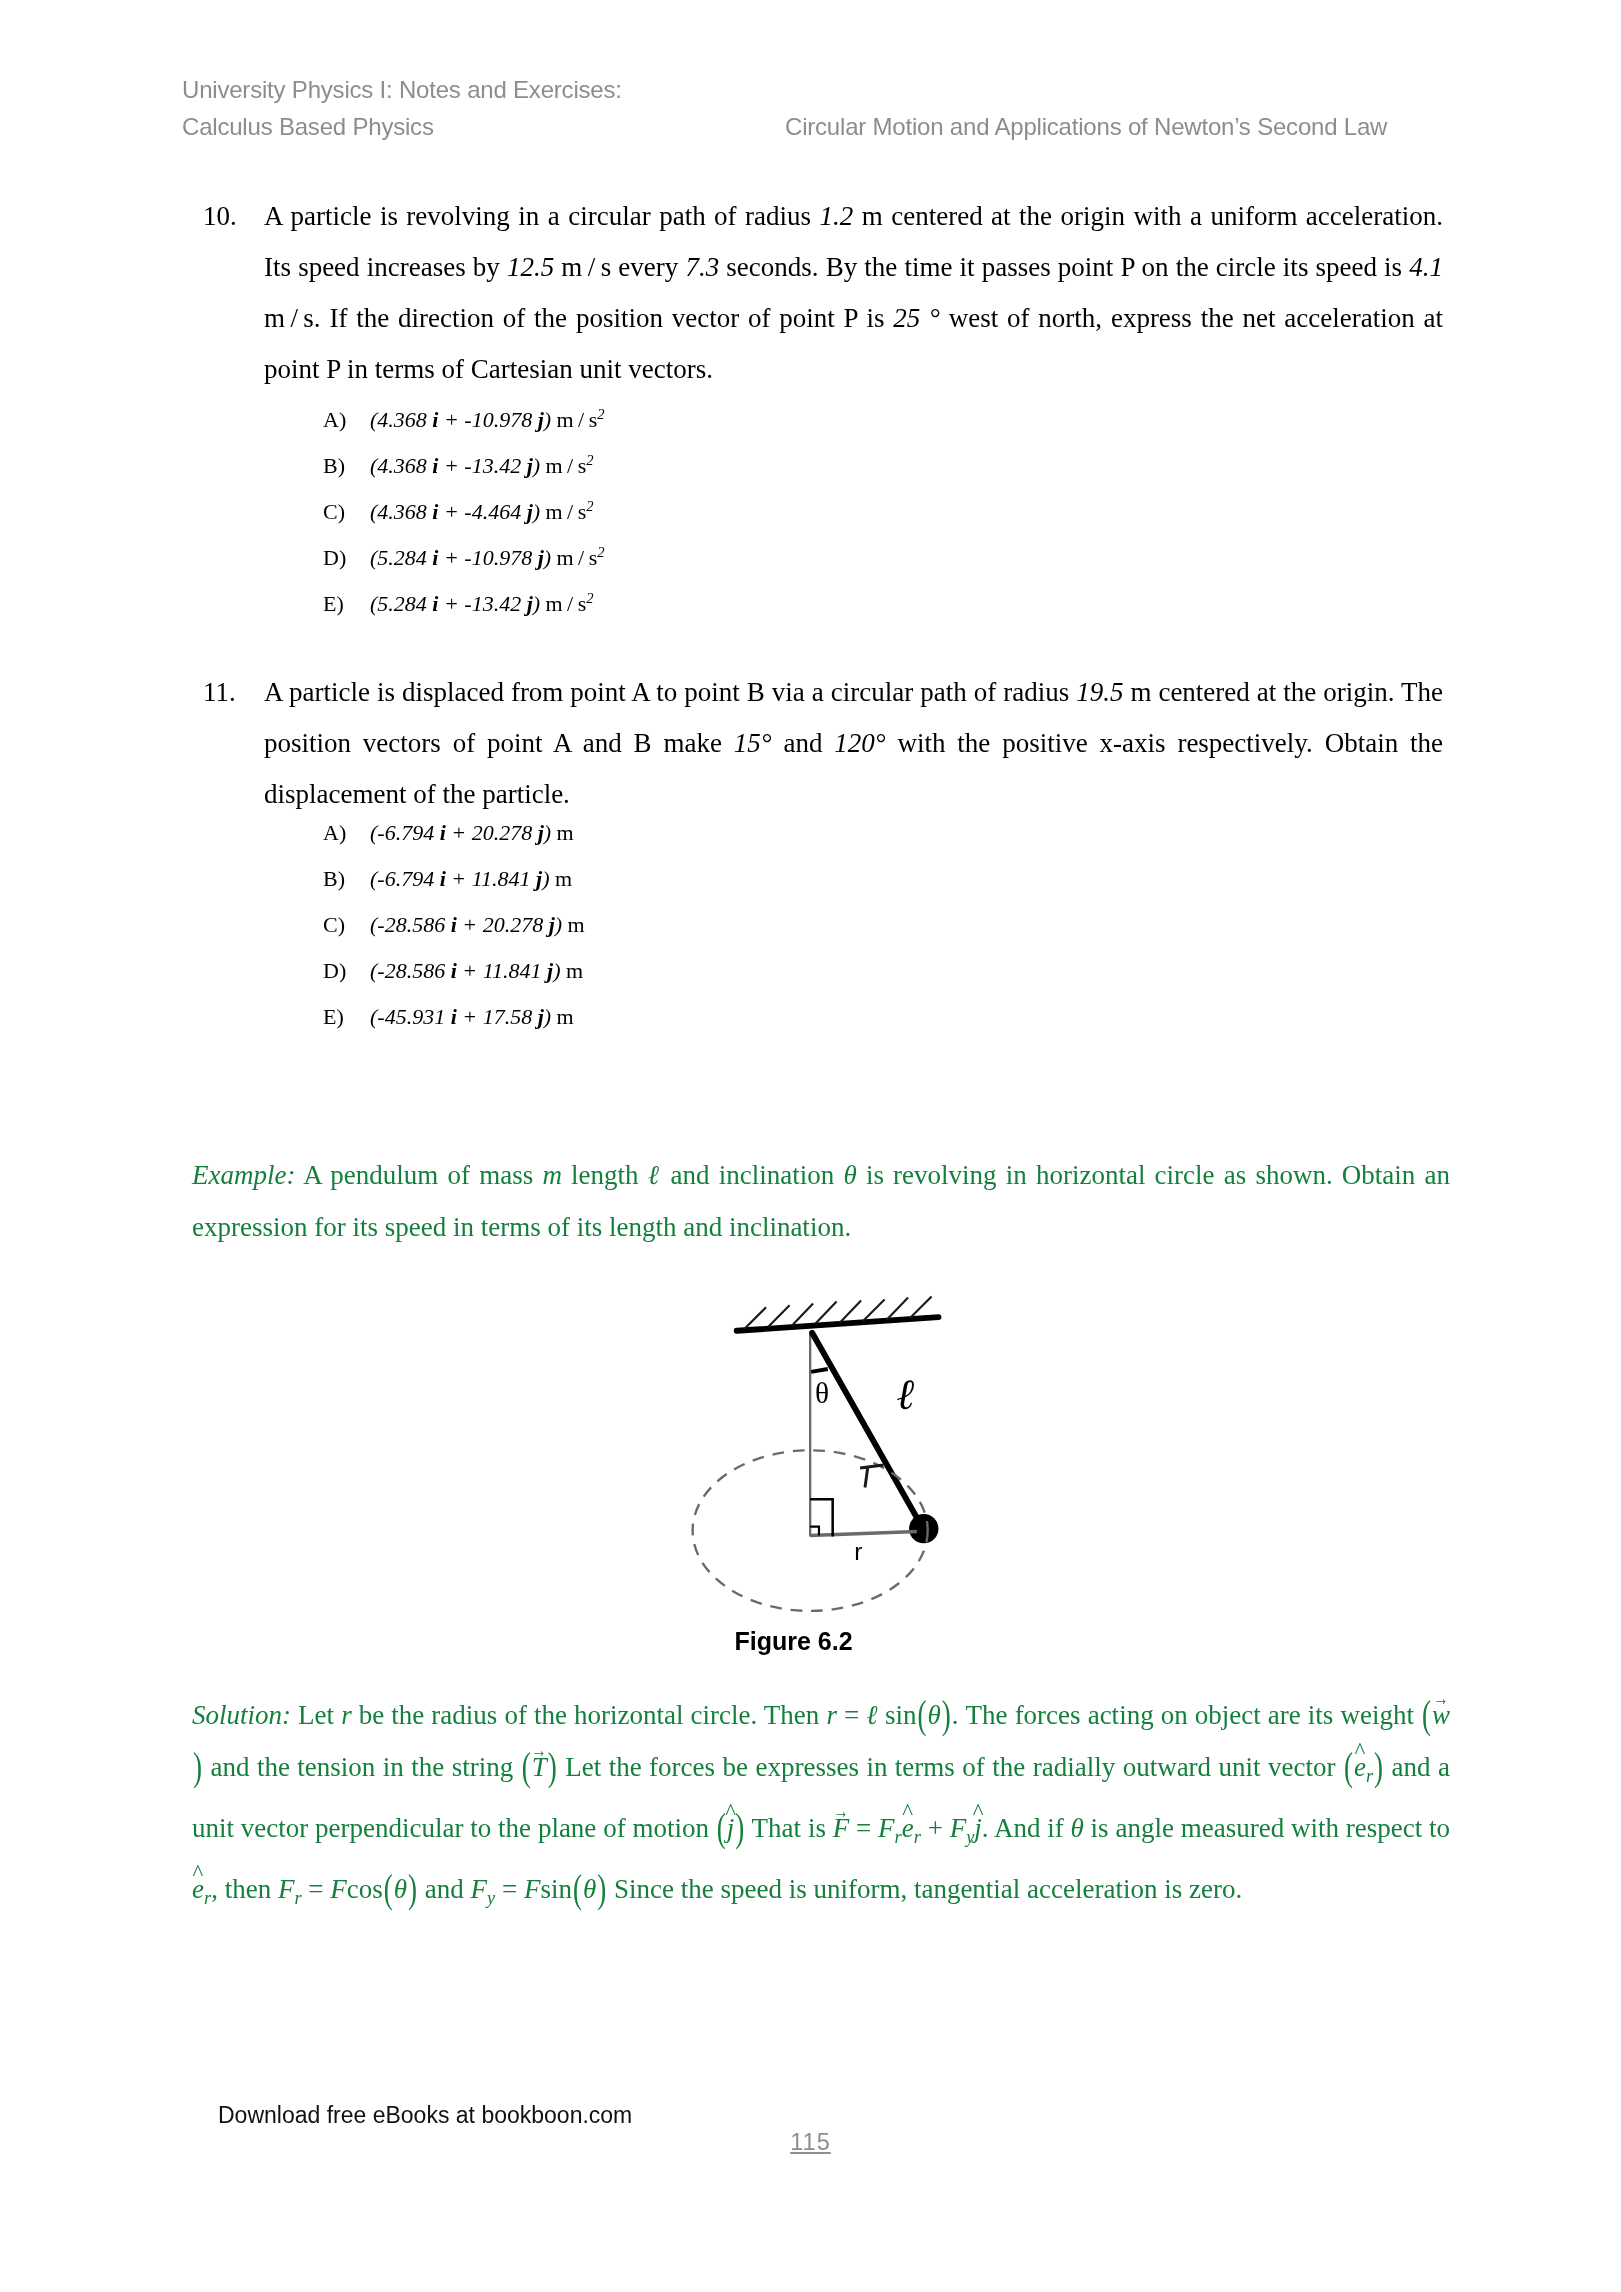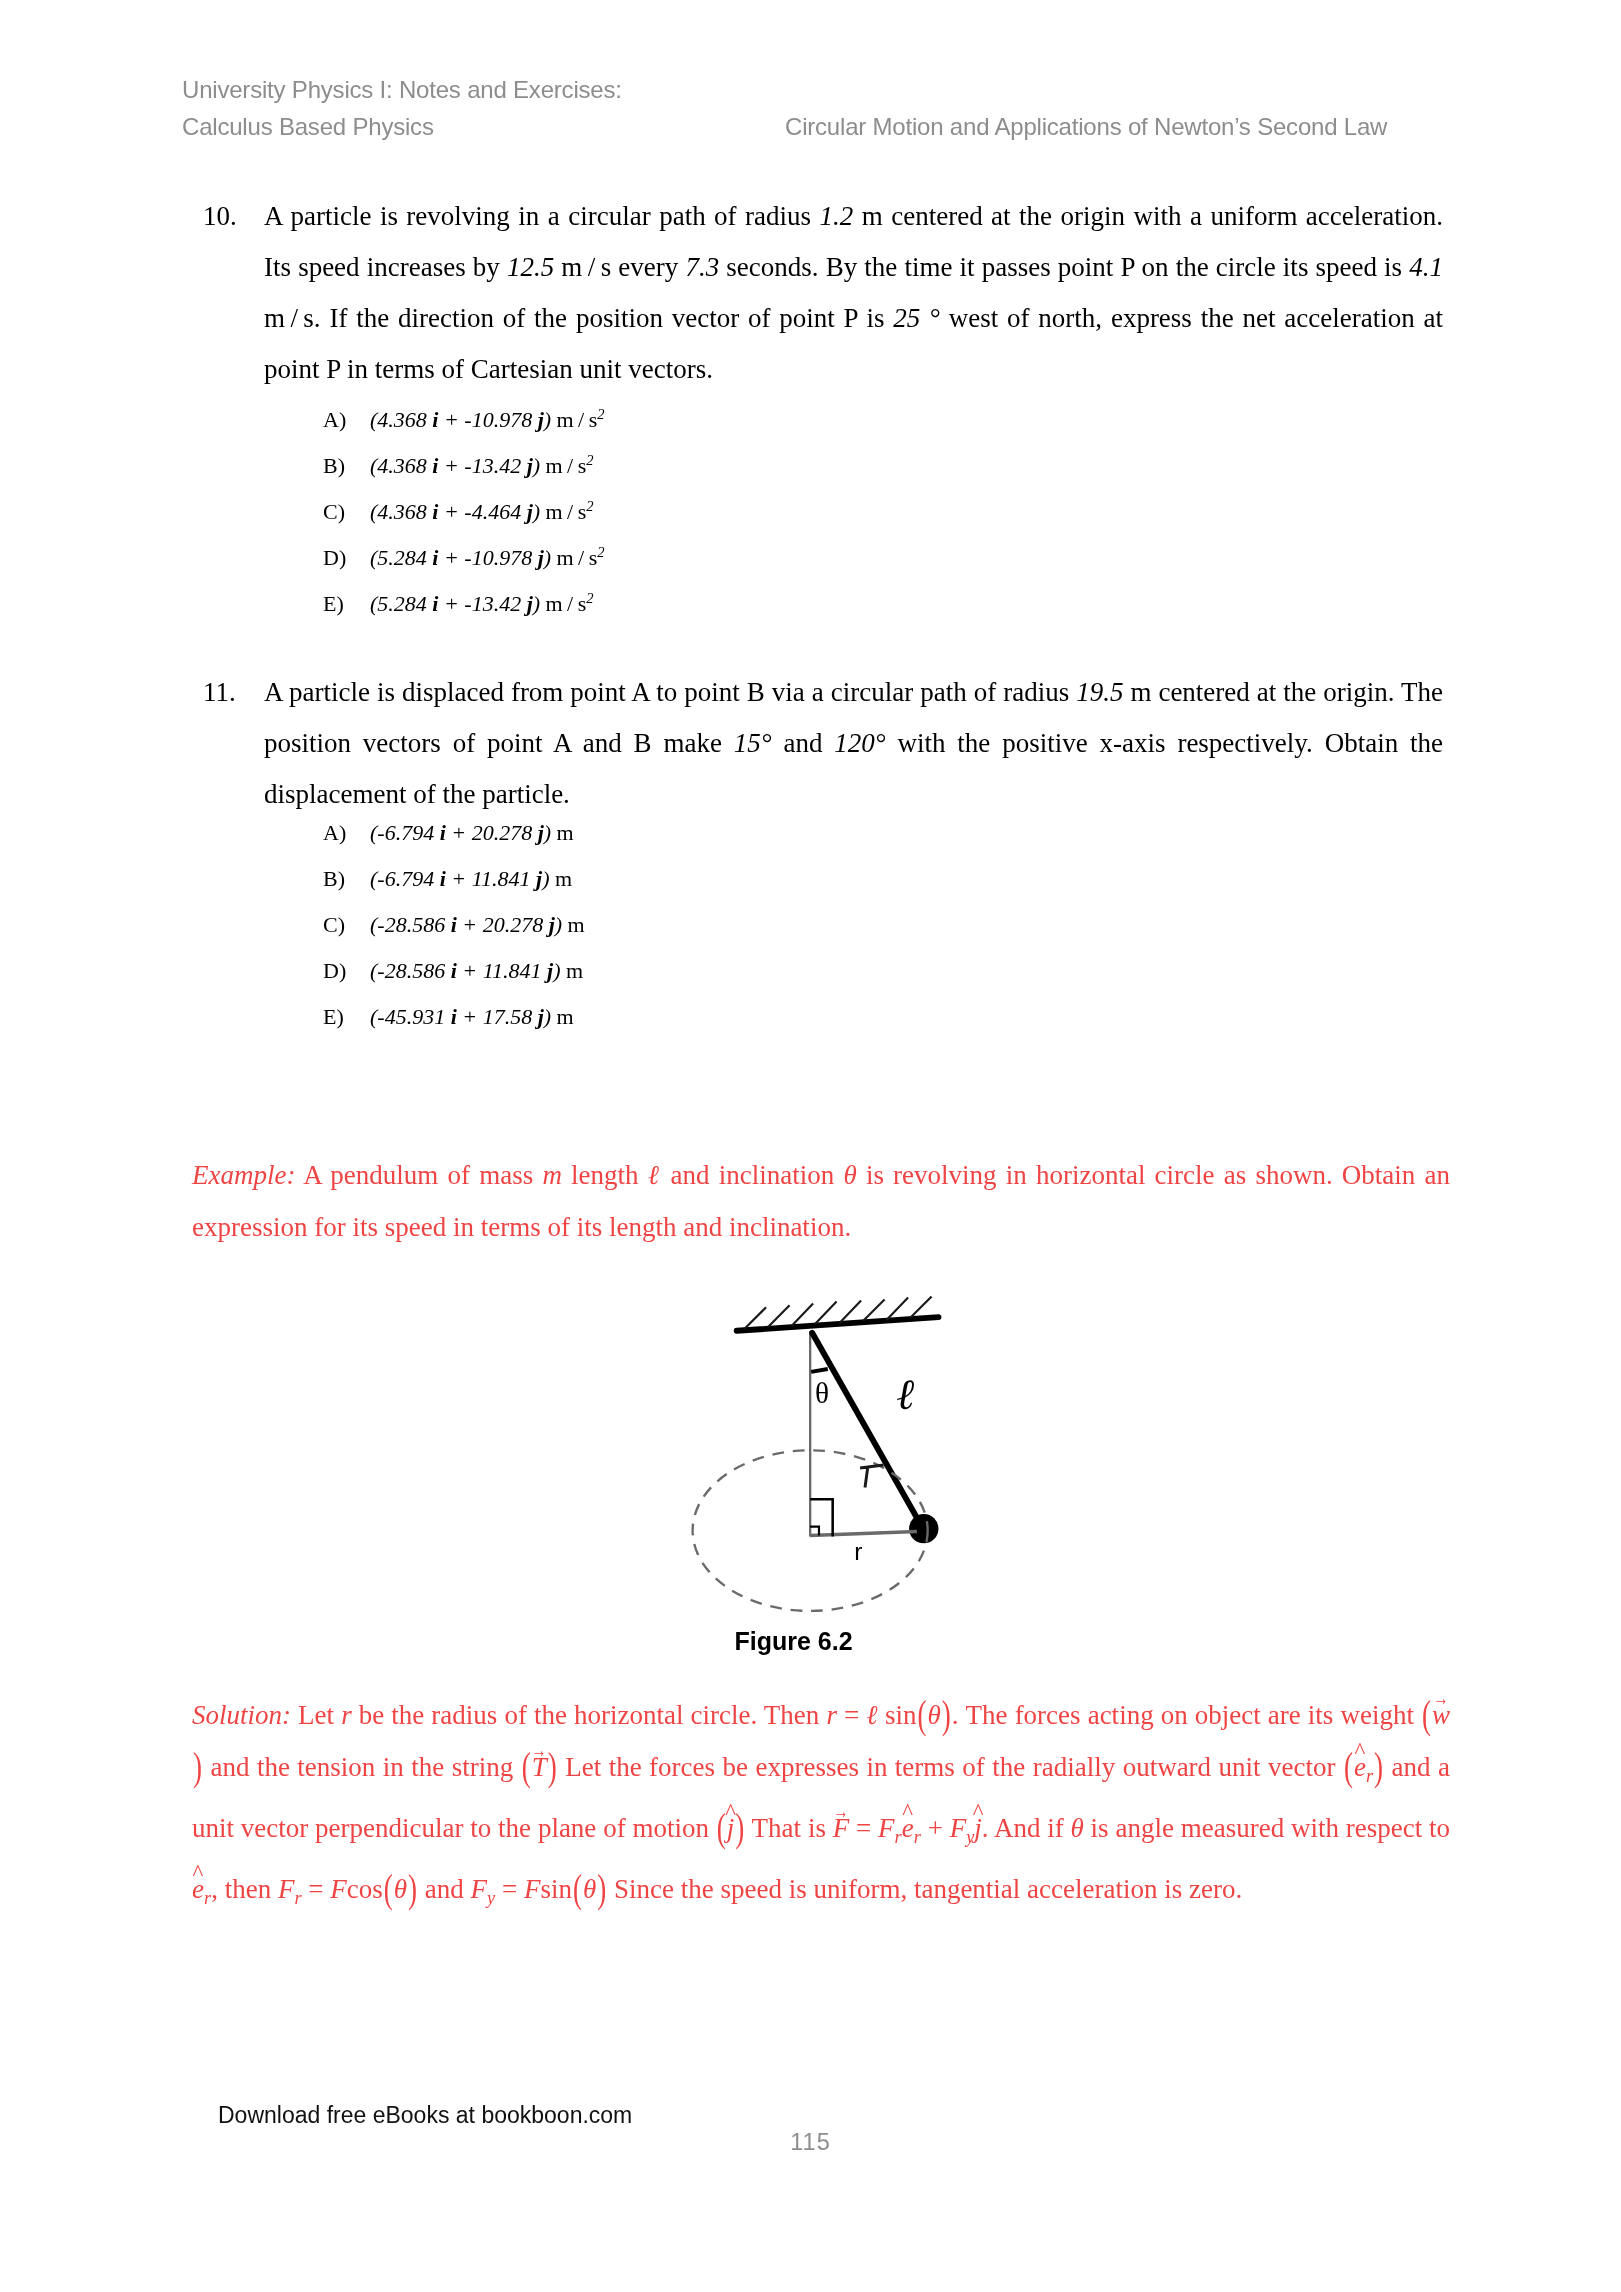--- a/index.html
+++ b/index.html
@@ -95,21 +95,21 @@
     display: inline-block;
     width: 100px;
   }
 
   
   .para {
     position: absolute;
     font-size: 27px;
     line-height: 52px;
     text-align: justify;
-    color: #ef4444;
+    color: #15803d;
   }
   #example-para { left: 192px; top: 1149px; width: 1258px; }
   #solution-para { left: 192px; top: 1689px; width: 1258px; }
 
   .math { font-style: italic; font-family: "Liberation Serif", serif; }
   .mathup { font-style: normal; }
   .vecarrow {
     position: relative;
     display: inline-block;
   }
@@ -180,20 +180,21 @@
   .page-number {
     position: absolute;
     left: 0;
     right: 0;
     top: 2129px;
     text-align: center;
     font-family: "Liberation Sans", "DejaVu Sans", sans-serif;
     font-size: 23.5px;
     color: #8d8d8d;
     letter-spacing: 1px;
+    text-decoration: underline;
   }
 </style>
 </head>
 <body>
 
 <div class="page">
 
   <div class="header">
     <div class="header-line1">University Physics I: Notes and Exercises:</div>
     <div class="header-line2-left">Calculus Based Physics</div>

